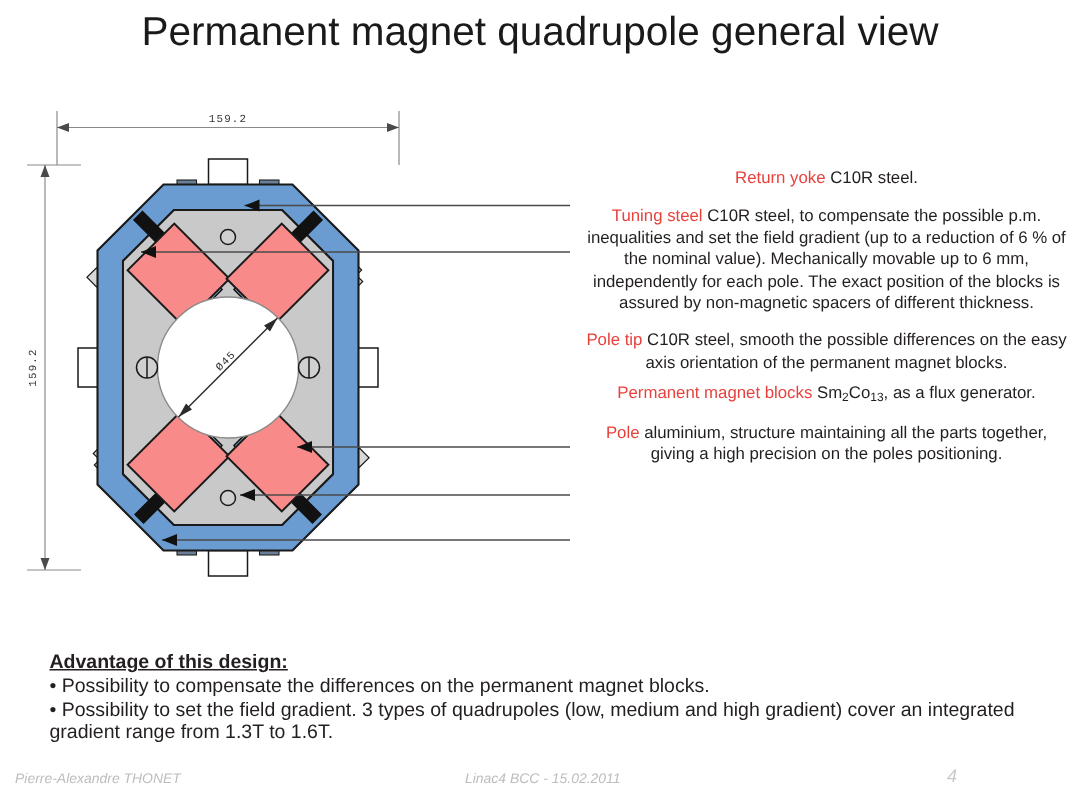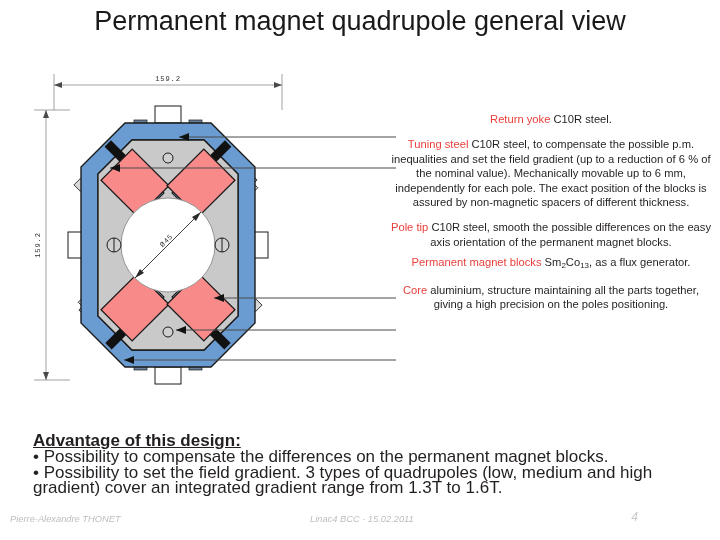--- a/index.html
+++ b/index.html
@@ -10,31 +10,31 @@
   }
   .slide{position:absolute;inset:0;}
 
   
   .title{
     position:absolute;left:0;top:6px;width:720px;text-align:center;
     font-size:27px;font-weight:400;color:#1a1a1a;letter-spacing:0px;
   }
 
   
-  .drawing{position:absolute;left:24px;top:62px;width:372px;height:352px;}
+  .drawing{position:absolute;left:8px;top:62px;width:372px;height:352px;}
   .drawing svg{display:block;}
 
   
   .annos{position:absolute;left:388px;top:112px;width:326px;}
   .anno{font-size:11.2px;line-height:14.4px;color:#231f20;margin-bottom:11px;text-align:center;}
   .anno .hl{color:#e8413c;}
   .anno sub{font-size:8px;vertical-align:baseline;position:relative;top:2px;}
 
   
-  .adv{position:absolute;left:33px;top:433px;width:650px;font-size:17px;line-height:15.4px;color:#231f20;}
+  .adv{position:absolute;left:33px;top:433px;width:650px;font-size:13px;line-height:15.4px;color:#231f20;}
   .adv-title{font-weight:bold;text-decoration:underline;margin-bottom:1px;}
   .adv-line{white-space:normal;}
 
   
   .footer{position:absolute;left:0;top:514px;width:653px;height:20px;color:#bdbdbd;font-size:9.3px;font-style:italic;}
   .f-author{position:absolute;left:10px;top:0;}
   .f-center{position:absolute;left:310px;top:0;}
   .f-page{position:absolute;right:15px;top:-4px;font-size:12px;color:#c9c9c9;}
 
   .dimtxt{font-family:"Liberation Mono", monospace;font-size:7.2px;fill:#333;letter-spacing:.8px;}
@@ -201,21 +201,21 @@
 
     <div class="anno">
       <span class="hl">Pole tip</span><span> C10R steel, smooth the possible differences on the easy axis orientation of the permanent magnet blocks.</span>
     </div>
 
     <div class="anno" style="margin-top:-5px;">
       <span class="hl">Permanent magnet blocks</span><span> Sm</span><sub>2</sub><span>Co</span><sub>13</sub><span>, as a flux generator.</span>
     </div>
 
     <div class="anno">
-      <span class="hl">Core</span><span> aluminium, structure maintaining all the parts together, giving a high precision on the poles positioning.</span>
+      <span class="hl">Pole</span><span> aluminium, structure maintaining all the parts together, giving a high precision on the poles positioning.</span>
     </div>
   </div>
 
   <div class="adv">
     <div class="adv-title">Advantage of this design:</div>
     <div class="adv-line">• Possibility to compensate the differences on the permanent magnet blocks.</div>
     <div class="adv-line">• Possibility to set the field gradient. 3 types of quadrupoles (low, medium and high gradient) cover an integrated gradient range from 1.3T to 1.6T.</div>
   </div>
 
   <div class="footer">

